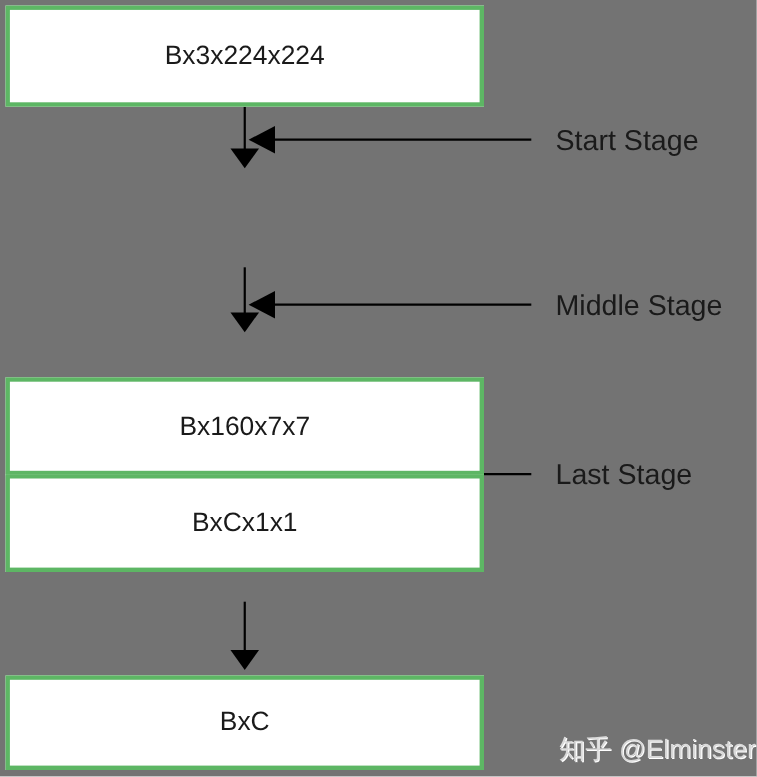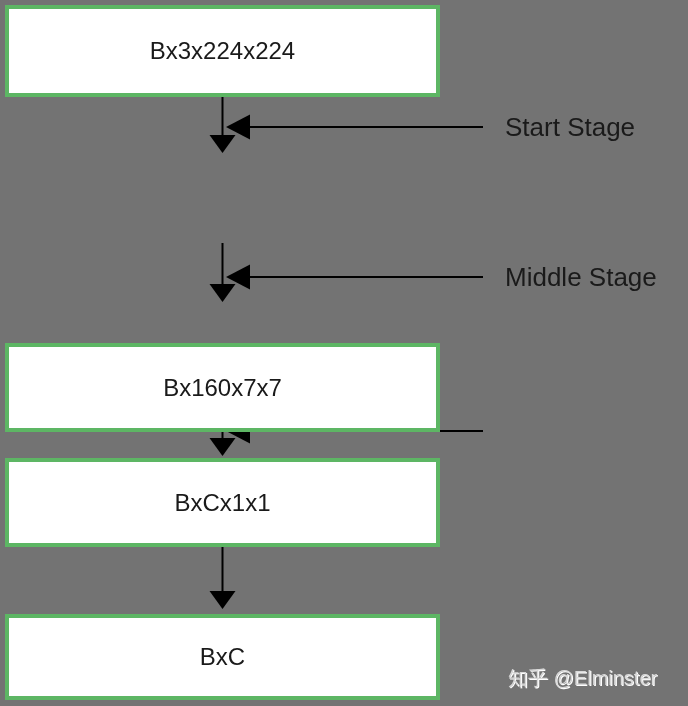--- a/index.html
+++ b/index.html
@@ -45,39 +45,39 @@
     display: flex;
     align-items: center;
     justify-content: center;
     font-size: 24px;
     color: var(--text);
     box-sizing: content-box;
   }
   .node-1 { top: 5px;   height: 84px; }
   .node-2 { top: 154px; height: 81px; }
   .node-3 { top: 303px; height: 81px; margin-top: 40px; }
-  .node-4 { top: 458px; height: 81px; text-align: center; }
+  .node-4 { top: 431px; height: 81px; text-align: center; }
   .node-5 { top: 614px; height: 78px; }
   .stage-label {
     position: absolute;
     left: 505px;
     height: 34px;
     line-height: 34px;
     font-size: 26px;
     color: var(--text);
     white-space: nowrap;
   }
   .stage-1 { top: 110px; }
   .stage-2 { top: 260px; }
   .stage-3 { top: 414px; }
   .watermark {
     position: absolute;
     left: 508px;
     top: 665px;
-    font-size: 20px;
+    font-size: 24px;
     color: var(--watermark);
     text-shadow: 1px 1px 0 #ffffff;
     white-space: nowrap;
   }
 </style>
 </head>
 <body>
 
 <div class="canvas">
 
@@ -127,16 +127,17 @@
   </div>
   <div class="node node-4">
     <span>BxCx1x1</span>
   </div>
   <div class="node node-5">
     <span>BxC</span>
   </div>
 
   <div class="stage-label stage-2">Middle Stage</div>
   <div class="stage-label stage-1">Start Stage</div>
+  <div class="stage-label stage-3">Last Stage</div>
 
   <div class="watermark">知乎 @Elminster</div>
 
 </div>
 
 </body></html>

